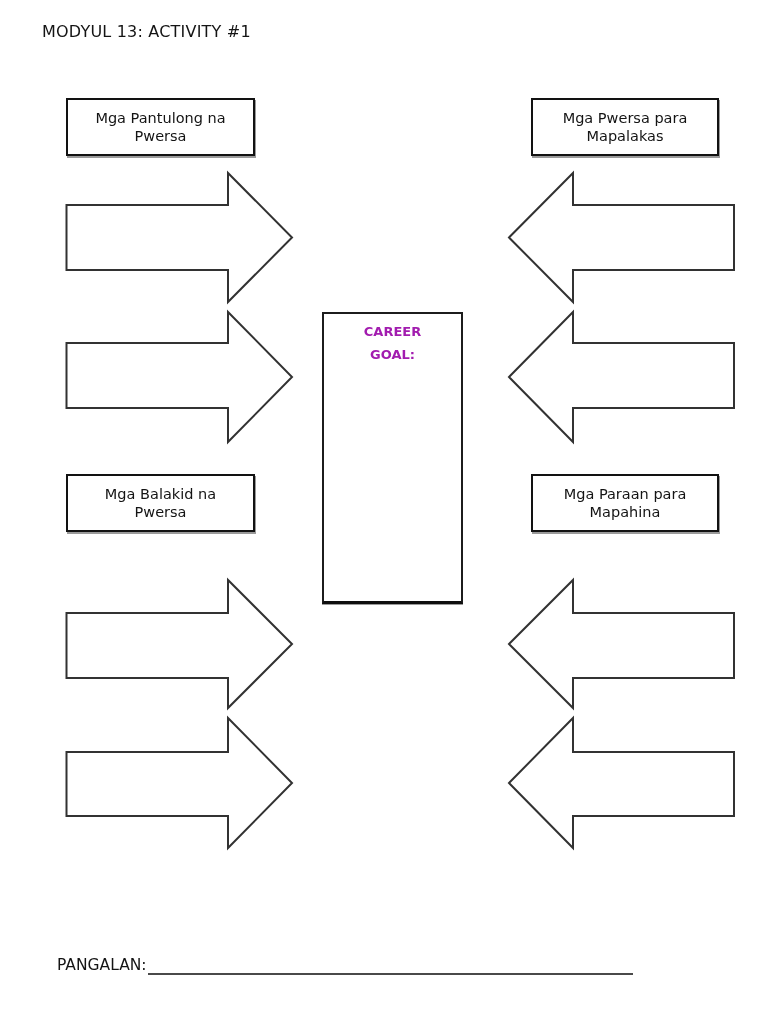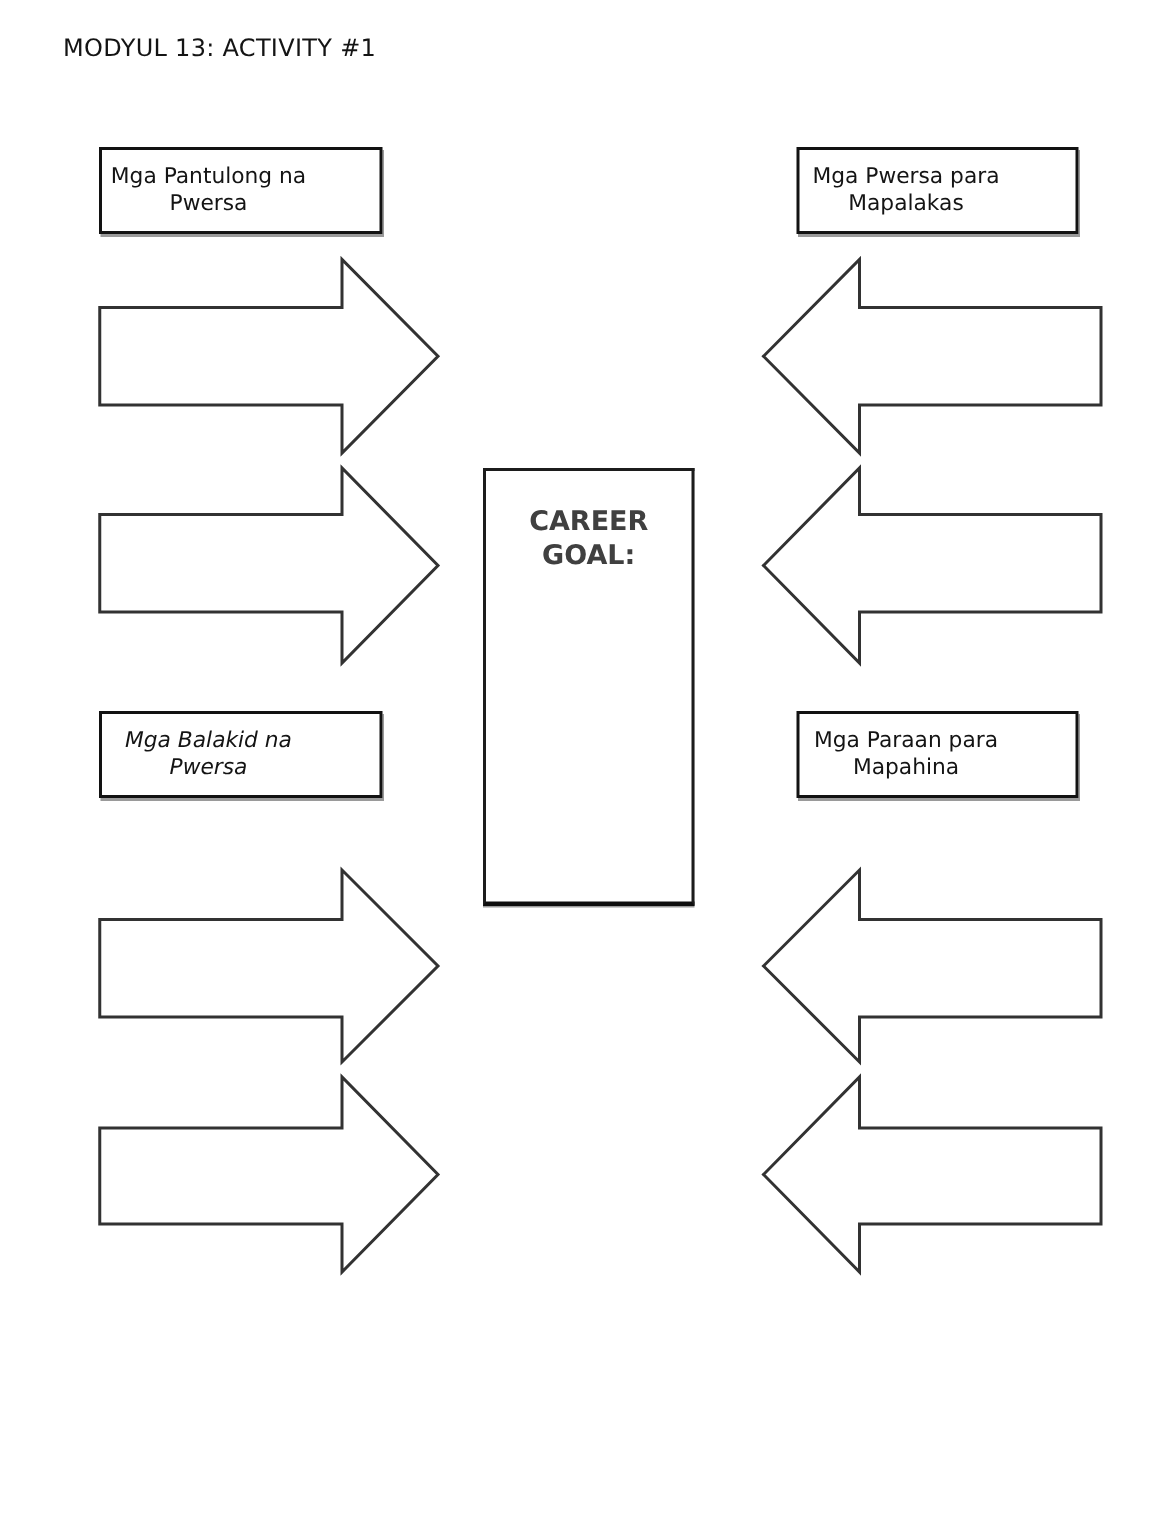--- a/index.html
+++ b/index.html
@@ -28,57 +28,57 @@
     white-space: nowrap;
   }
   .label-box {
     position: absolute;
     box-sizing: border-box;
     border: 2px solid #121212;
     background: #ffffff;
     box-shadow: 1px 2px 0 #9a9a9a;
     display: flex;
     align-items: center;
-    justify-content: flex-start;
+    justify-content: center;
     text-align: center;
   }
   .label-box .label-text {
     display: inline-block;
     max-width: 142px;
     font-size: 14.5px;
     line-height: 18px;
     color: #141414;
   }
   .box-top-left   { left: 66px;  top: 98px;  width: 189px; height: 58px; }
   .box-top-right  { left: 531px; top: 98px;  width: 188px; height: 58px; }
-  .box-mid-left   { left: 66px;  top: 474px; width: 189px; height: 58px; font-style: italic; }
+  .box-mid-left   { left: 66px;  top: 474px; width: 189px; height: 58px; }
   .box-mid-right  { left: 531px; top: 474px; width: 188px; height: 58px; }
   .center-box {
     position: absolute;
     left: 322px;
     top: 312px;
     width: 141px;
     height: 292px;
     box-sizing: border-box;
     border: 2px solid #1c1c1c;
     border-bottom: 3px solid #0e0e0e;
     background: #ffffff;
     box-shadow: 0 1px 0 #9a9a9a;
     display: flex;
     justify-content: center;
   }
   .center-box .center-text {
     display: inline-block;
     max-width: 104px;
-    margin-top: 22px;
-    font-size: 18px;
+    margin-top: 6px;
+    font-size: 13px;
     line-height: 23px;
     font-weight: bold;
     text-align: center;
-    color: #404040;
+    color: #a21caf;
   }
   .arrows-layer {
     position: absolute;
     left: 0;
     top: 0;
     width: 768px;
     height: 1024px;
   }
   .arrows-layer polygon {
     fill: #ffffff;
@@ -141,14 +141,18 @@
     <polygon points="66.5,343 228,343 228,312 292,377 228,442 228,408 66.5,408"></polygon>
     <polygon points="66.5,613 228,613 228,580 292,644 228,708 228,678 66.5,678"></polygon>
     <polygon points="66.5,752 228,752 228,718 292,783 228,848 228,816 66.5,816"></polygon>
 
     <polygon points="734,205 573,205 573,173 509,237.5 573,302 573,270 734,270"></polygon>
     <polygon points="734,343 573,343 573,312 509,377 573,442 573,408 734,408"></polygon>
     <polygon points="734,613 573,613 573,580 509,644 573,708 573,678 734,678"></polygon>
     <polygon points="734,752 573,752 573,718 509,783 573,848 573,816 734,816"></polygon>
   </svg>
 
+  <div class="name-row">
+    <span class="name-label">PANGALAN:</span>
+    <span class="name-line"></span>
+  </div>
 
 </div>
 
 </body></html>

